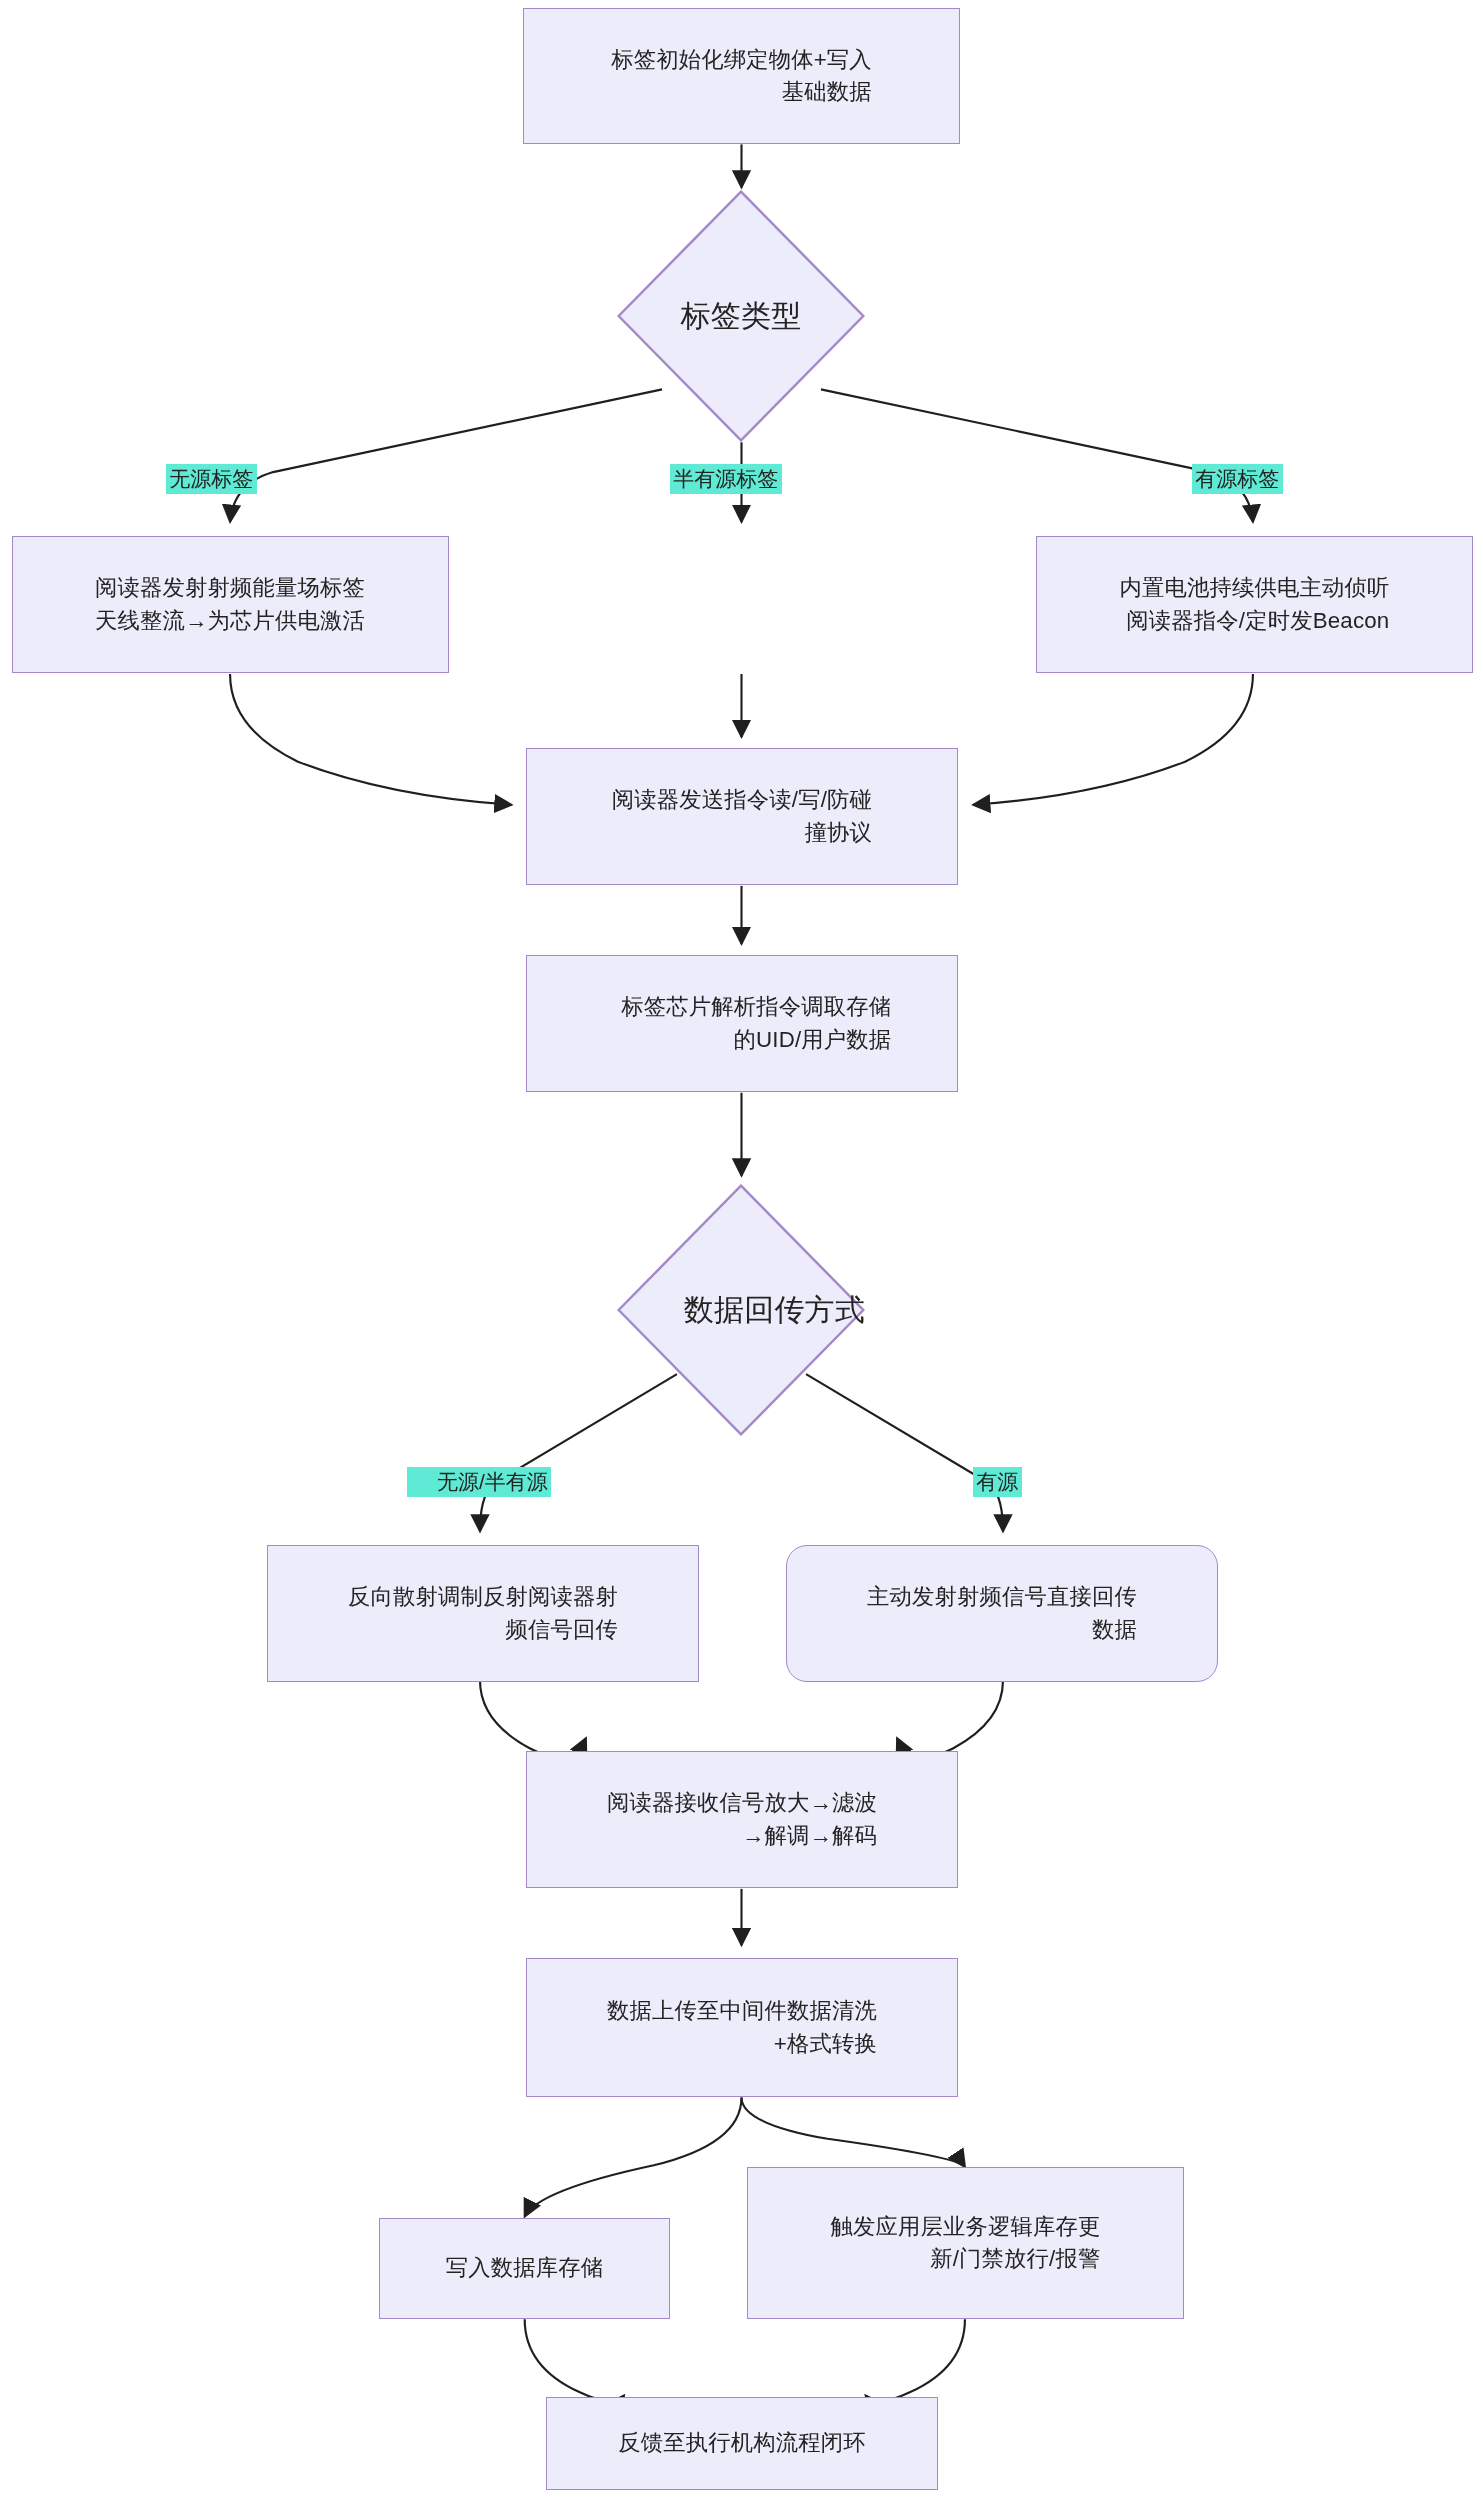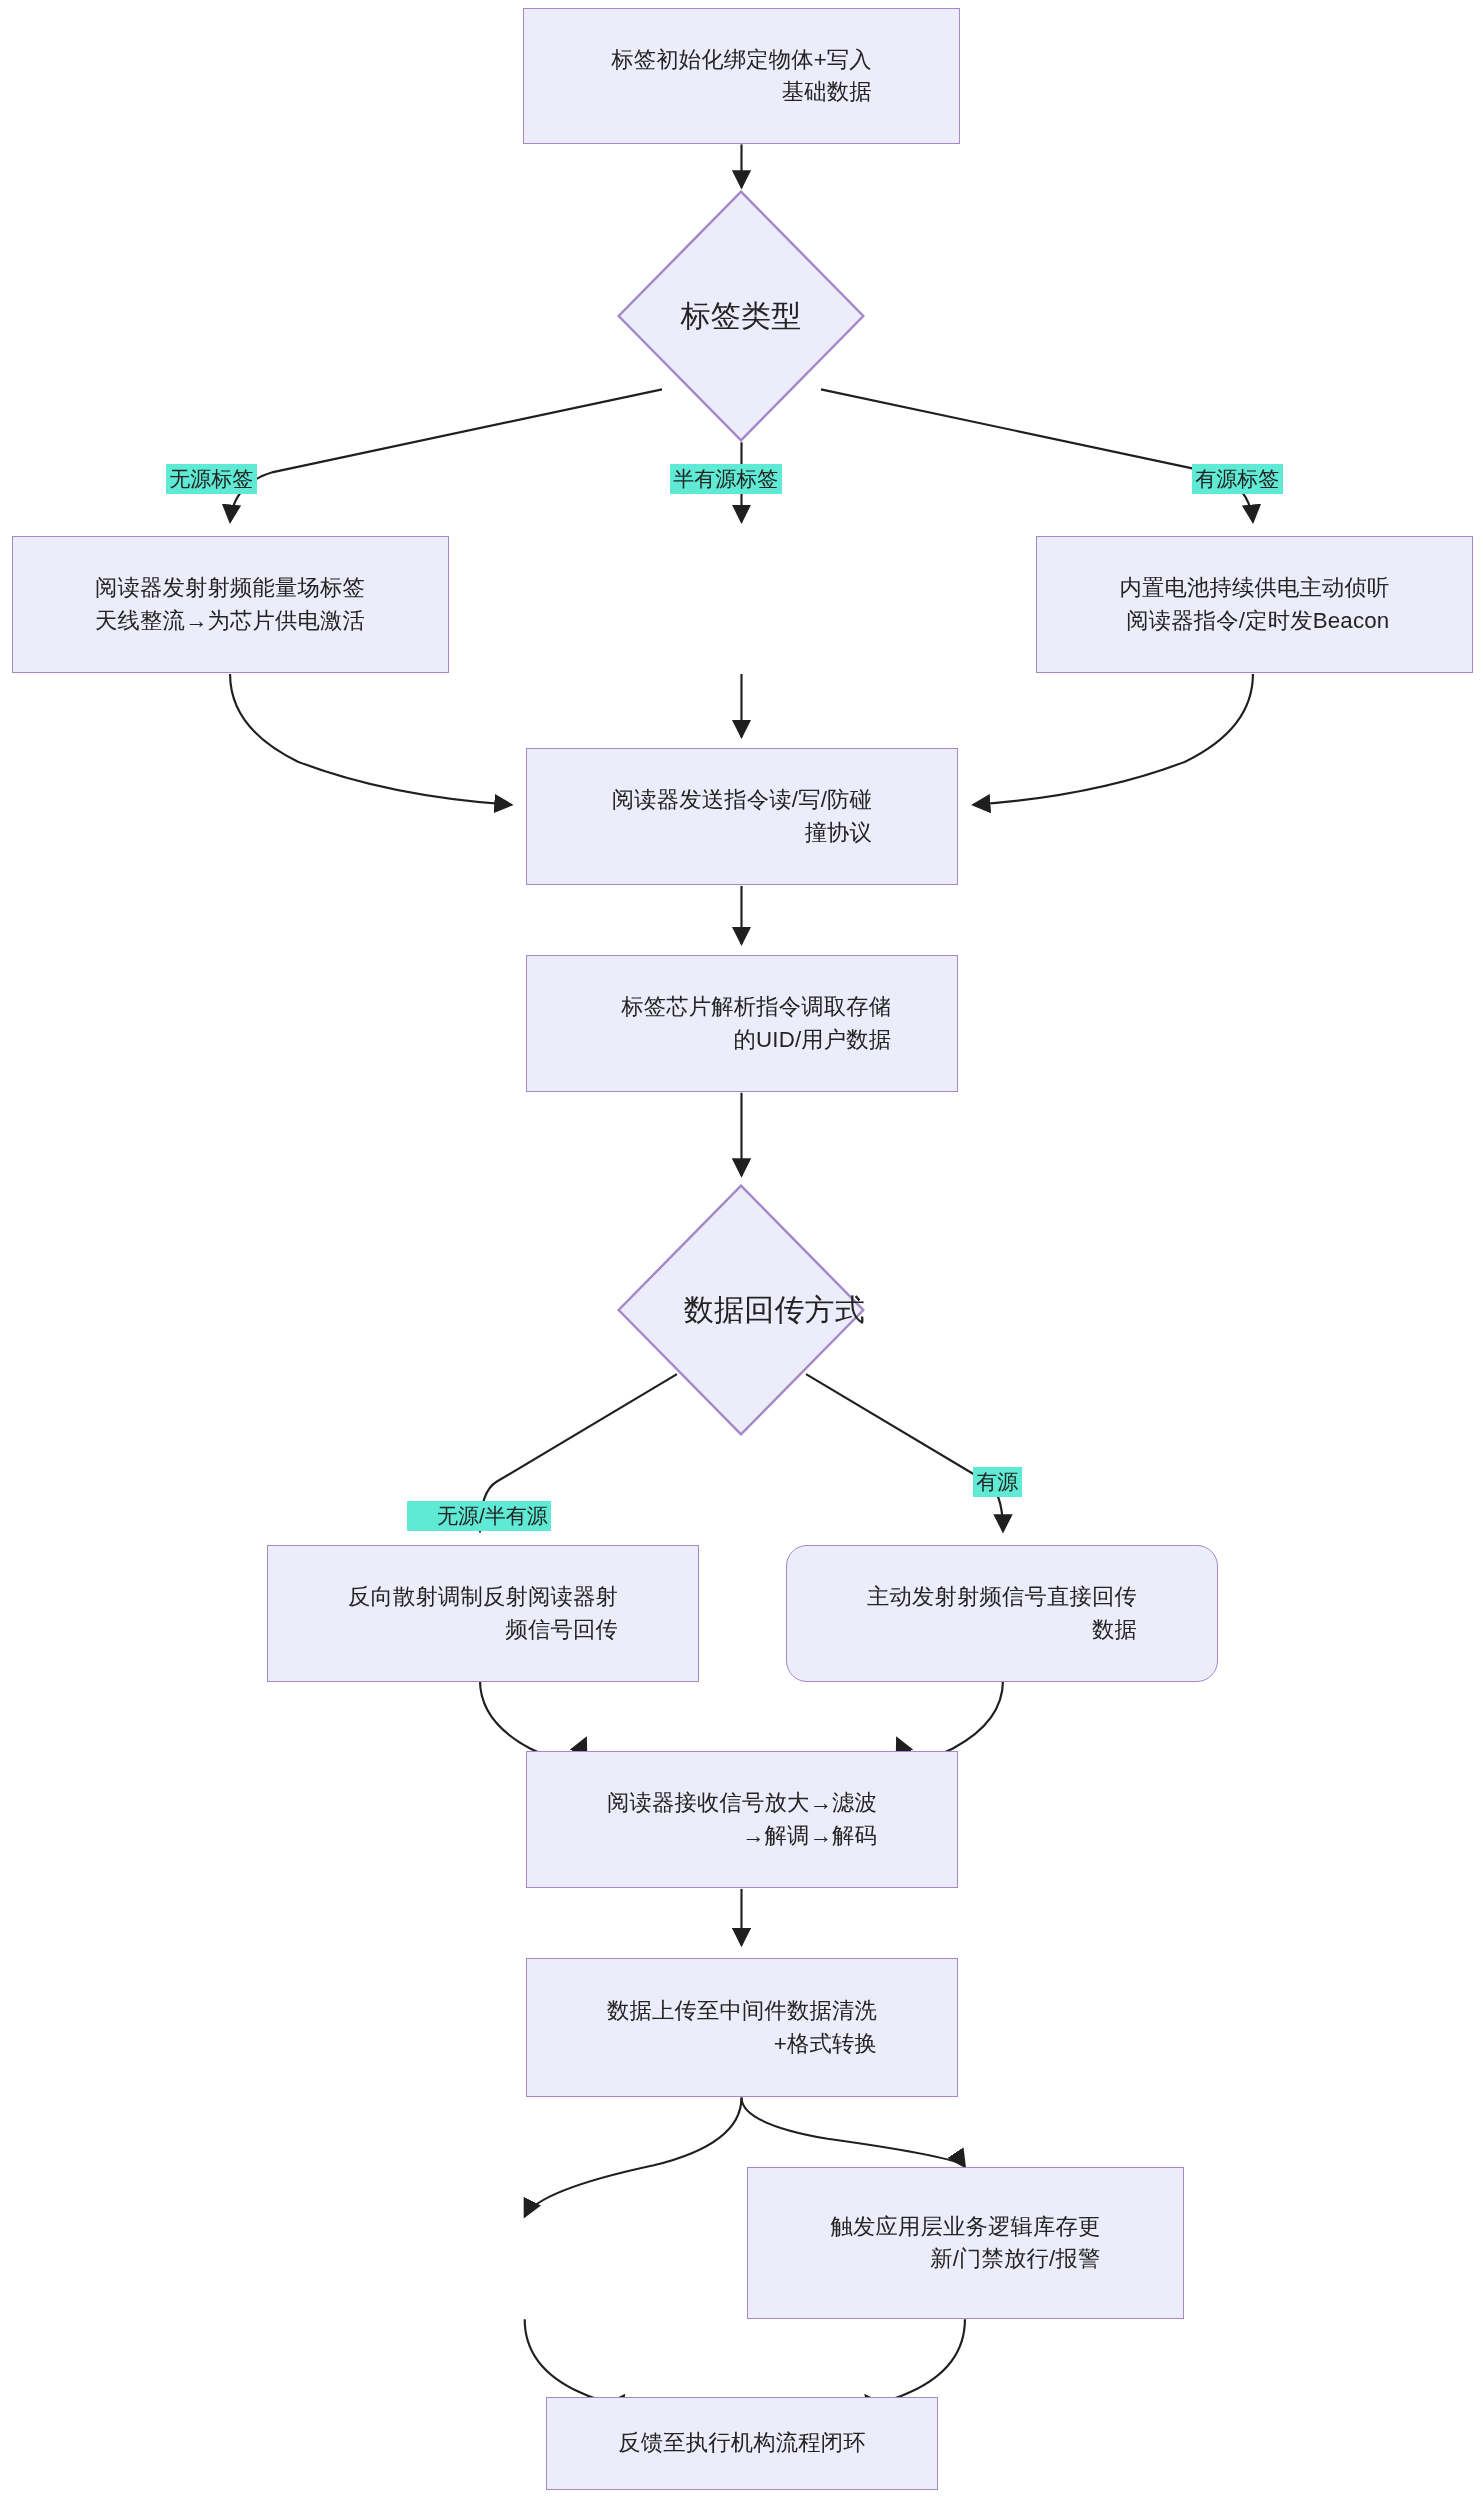--- a/index.html
+++ b/index.html
@@ -153,35 +153,36 @@
   <div class="node" style="left:526px; top:955px; width:432px; height:137px;padding-left:37px;">标签芯片解析指令调取存储
 的UID/用户数据</div>
 
   <div class="diamond-wrap" style="left:617px; top:1184px; width:248px; height:252px;justify-content:flex-end;">
     <svg class="diamond-shape" viewBox="0 0 300 304" preserveAspectRatio="none">
       <polygon points="150,2 298,152 150,302 2,152" fill="#ececfb" stroke="#a489c9" stroke-width="3"></polygon>
     </svg>
     <span class="diamond-label">数据回传方式</span>
   </div>
 
-  <div class="edge-label" style="left:407px; top:1501px;padding-left:30px;">无源/半有源</div>
+  <div class="edge-label" style="left:407px; top:1467px;padding-left:30px;">无源/半有源</div>
   <div class="edge-label" style="left:973px; top:1467px;">有源</div>
 
   <div class="node" style="left:267px; top:1545px; width:432px; height:137px;">反向散射调制反射阅读器射
 频信号回传</div>
 
   <div class="node" style="left:786px; top:1545px; width:432px; height:137px;border-radius:21px;">主动发射射频信号直接回传
 数据</div>
 
   <div class="node" style="left:526px; top:1751px; width:432px; height:137px;">阅读器接收信号放大→滤波
 →解调→解码</div>
 
   <div class="node" style="left:526px; top:1958px; width:432px; height:139px;">数据上传至中间件数据清洗
 +格式转换</div>
 
+  <div class="node" style="left:379px; top:2218px; width:291px; height:101px;">写入数据库存储</div>
 
   <div class="node" style="left:747px; top:2167px; width:437px; height:152px;">触发应用层业务逻辑库存更
 新/门禁放行/报警</div>
 
   <div class="node" style="left:546px; top:2397px; width:392px; height:93px;">反馈至执行机构流程闭环</div>
 
 </div>
 
 
 </body></html>

